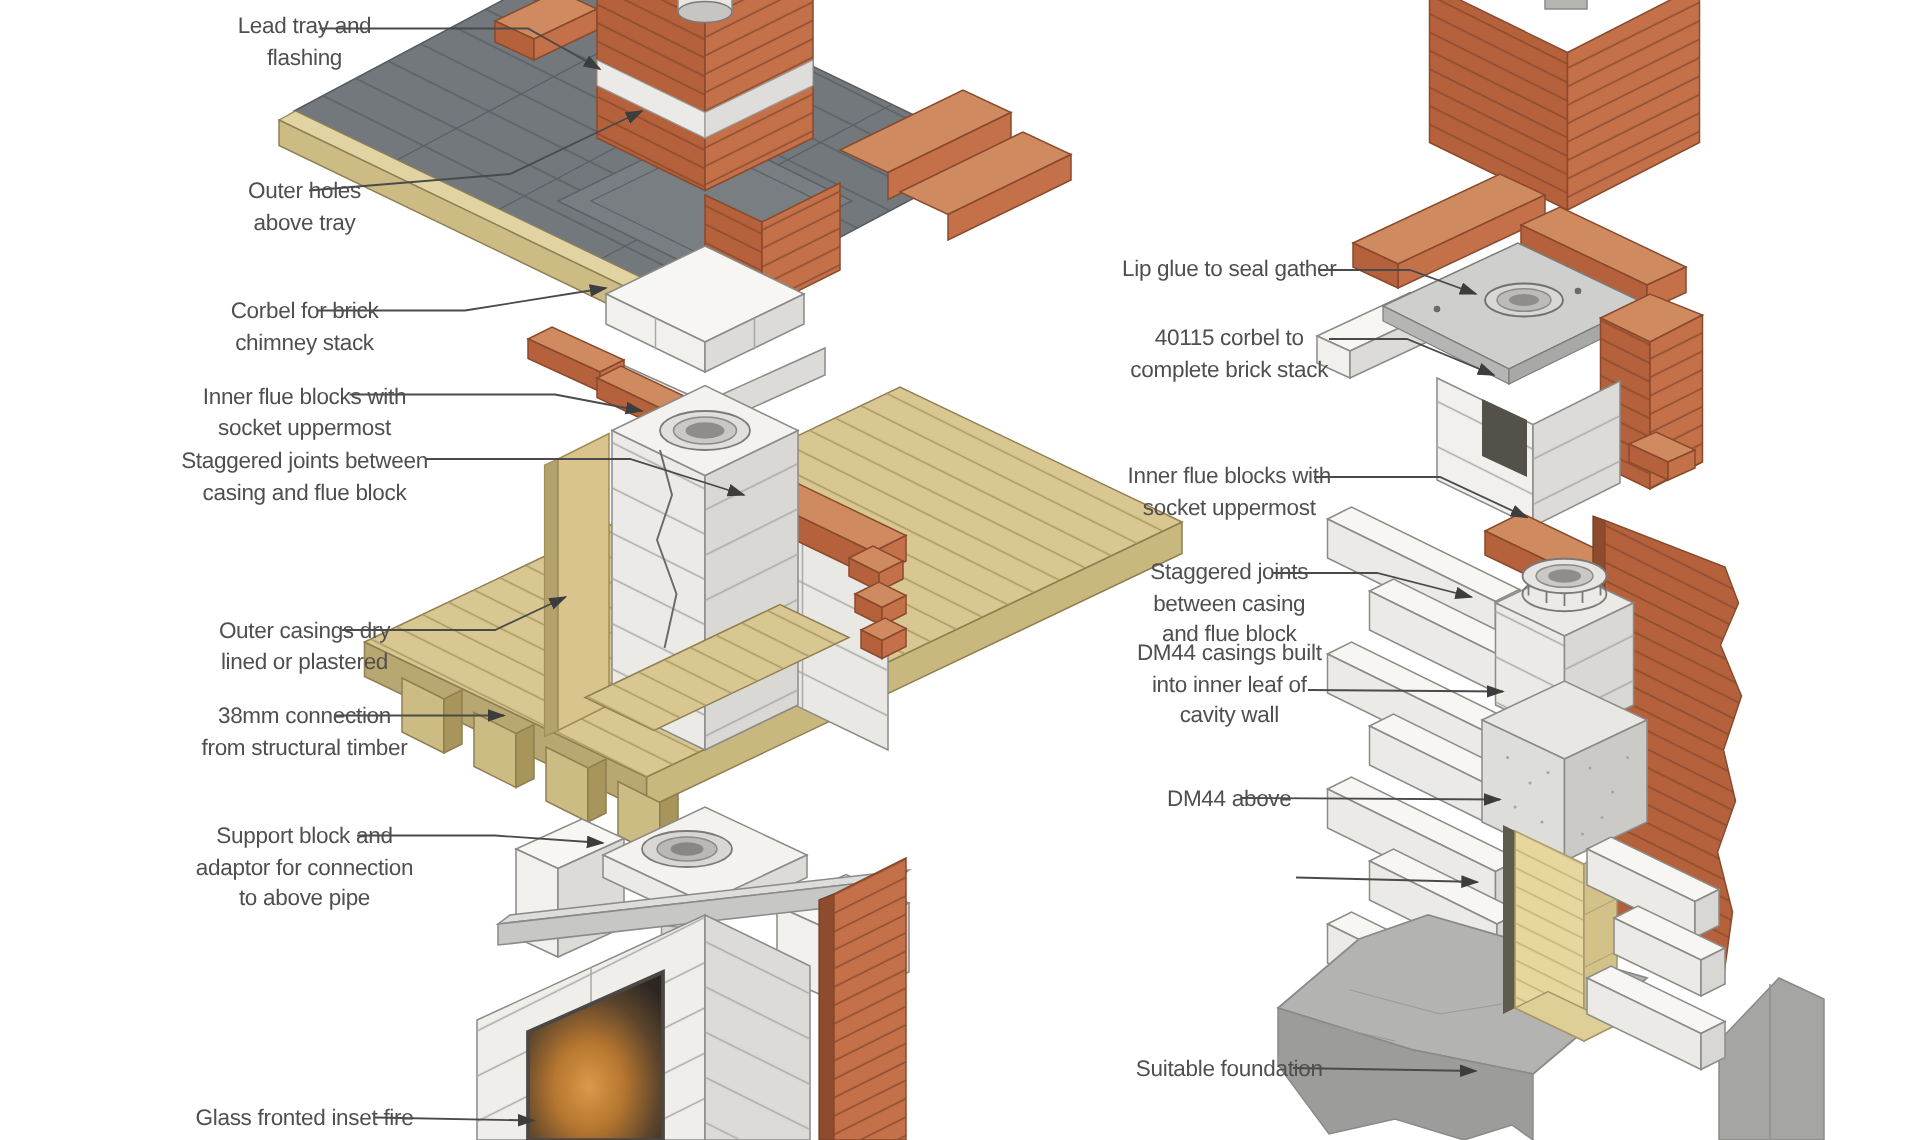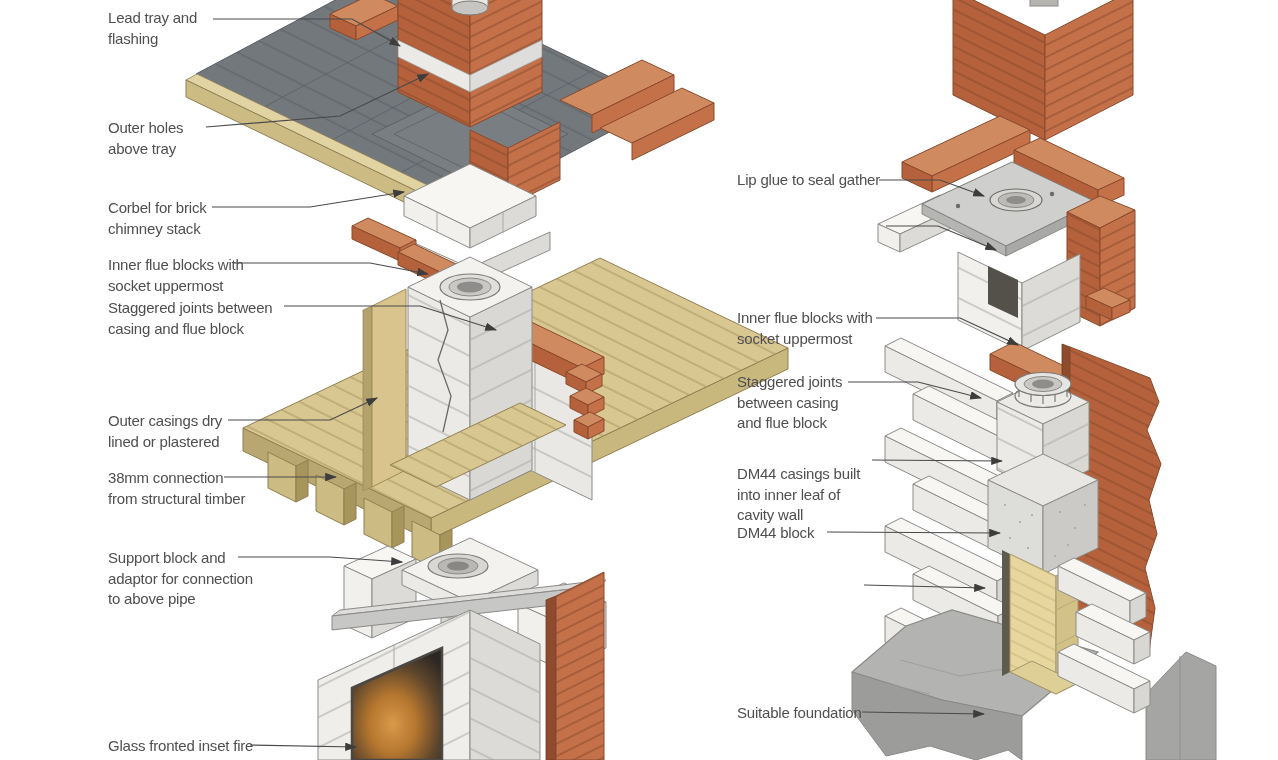--- a/index.html
+++ b/index.html
@@ -1,20 +1,20 @@
 <!DOCTYPE html>
 <html><head>
 <meta charset="utf-8">
 <style>
   html,body{margin:0;padding:0;background:#ffffff;}
   #stage{position:relative;width:1278px;height:760px;background:#ffffff;overflow:hidden;
          font-family:"Liberation Sans",sans-serif;}
   #art{position:absolute;left:0;top:0;}
   .lbl{position:absolute;font-size:15px;line-height:1.38;color:#4f4f4f;
-       white-space:pre-line;letter-spacing:-0.2px;width:190px;}
+       white-space:pre-line;letter-spacing:-0.2px;width:190px;text-align:center;}
   .lbl.right{width:165px;}
 </style>
 </head>
 <body>
 
 <div id="stage">
 
 <svg id="art" width="1278" height="760" viewBox="0 0 1278 760">
   <defs>
     <marker id="arr" markerWidth="10" markerHeight="8" refX="9" refY="3.5" orient="auto">
@@ -412,24 +412,26 @@
   <div class="lbl" style="left:108px;top:411px">Outer casings dry
 lined or plastered</div>
   <div class="lbl" style="left:108px;top:468px">38mm connection
 from structural timber</div>
   <div class="lbl" style="left:108px;top:548px">Support block and
 adaptor for connection
 to above pipe</div>
   <div class="lbl" style="left:108px;top:736px">Glass fronted inset fire</div>
 
   <div class="lbl right" style="left:737px;top:170px">Lip glue to seal gather</div>
+  <div class="lbl right" style="left:737px;top:216px">40115 corbel to
+complete brick stack</div>
   <div class="lbl right" style="left:737px;top:308px">Inner flue blocks with
 socket uppermost</div>
   <div class="lbl right" style="left:737px;top:372px">Staggered joints
 between casing
 and flue block</div>
-  <div class="lbl right" style="left:737px;top:464px">DM44 casings built
+  <div class="lbl right" style="left:737px;top:426px">DM44 casings built
 into inner leaf of
 cavity wall</div>
-  <div class="lbl right" style="left:737px;top:523px">DM44 block</div>
+  <div class="lbl right" style="left:737px;top:523px">DM44 above</div>
   <div class="lbl right" style="left:737px;top:703px">Suitable foundation</div>
 
 </div>
 
 </body></html>

